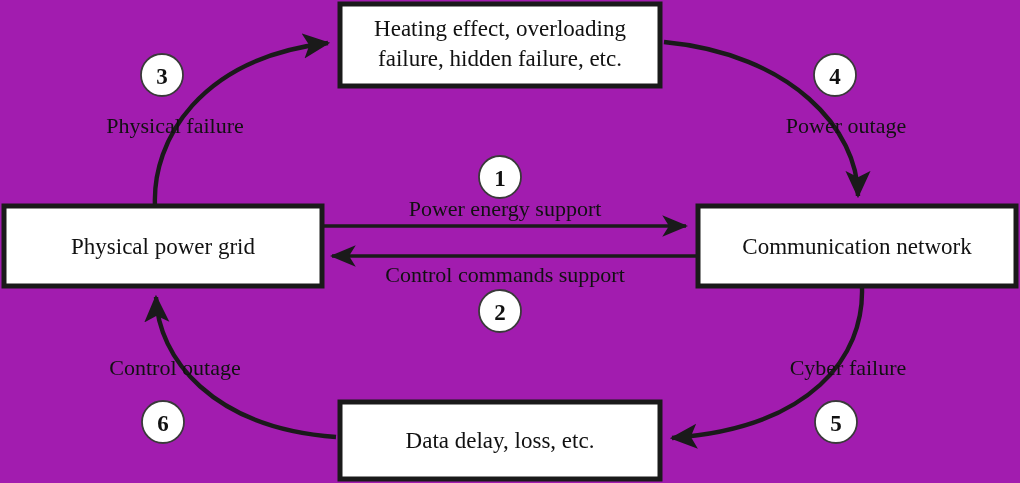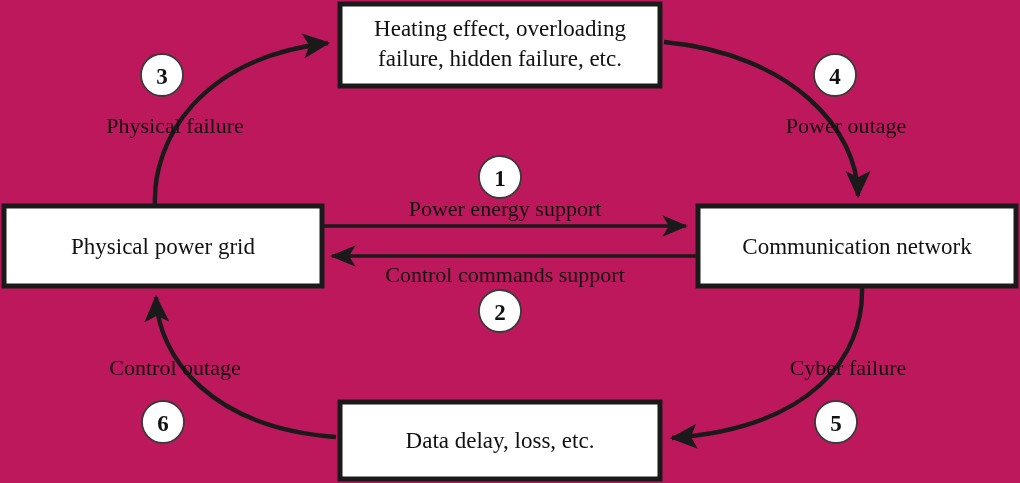--- a/index.html
+++ b/index.html
@@ -1,17 +1,17 @@
 <!DOCTYPE html>
 <html><head>
 <meta charset="utf-8">
 <style>
   html,body{margin:0;padding:0;background:#ffffff;}
   body{width:1020px;height:483px;font-family:"Liberation Serif",serif;}
-  #diagram-root{position:relative;width:1020px;height:483px;overflow:hidden;background:#be185d;text-decoration:underline;}
+  #diagram-root{position:relative;width:1020px;height:483px;overflow:hidden;background:#a21caf;text-decoration:underline;}
   svg#diagram-canvas{position:absolute;left:0;top:0;width:1020px;height:483px;}
   .box-rect{fill:#ffffff;stroke:#1a1a1a;stroke-width:5;}
   .flow-path{fill:none;stroke:#1a1a1a;stroke-width:4.4;stroke-linecap:butt;}
   .flow-line{fill:none;stroke:#1a1a1a;stroke-width:3.4;}
   .circle-badge{fill:#ffffff;stroke:#3a3a3a;stroke-width:1.8;}
   .box-label{font-family:"Liberation Serif",serif;font-size:23px;fill:#111111;text-anchor:middle;}
   .edge-label{font-family:"Liberation Serif",serif;font-size:22px;fill:#111111;text-anchor:middle;}
   .badge-num{font-family:"Liberation Serif",serif;font-size:23px;font-weight:bold;fill:#111111;text-anchor:middle;}
 </style>
 </head>

